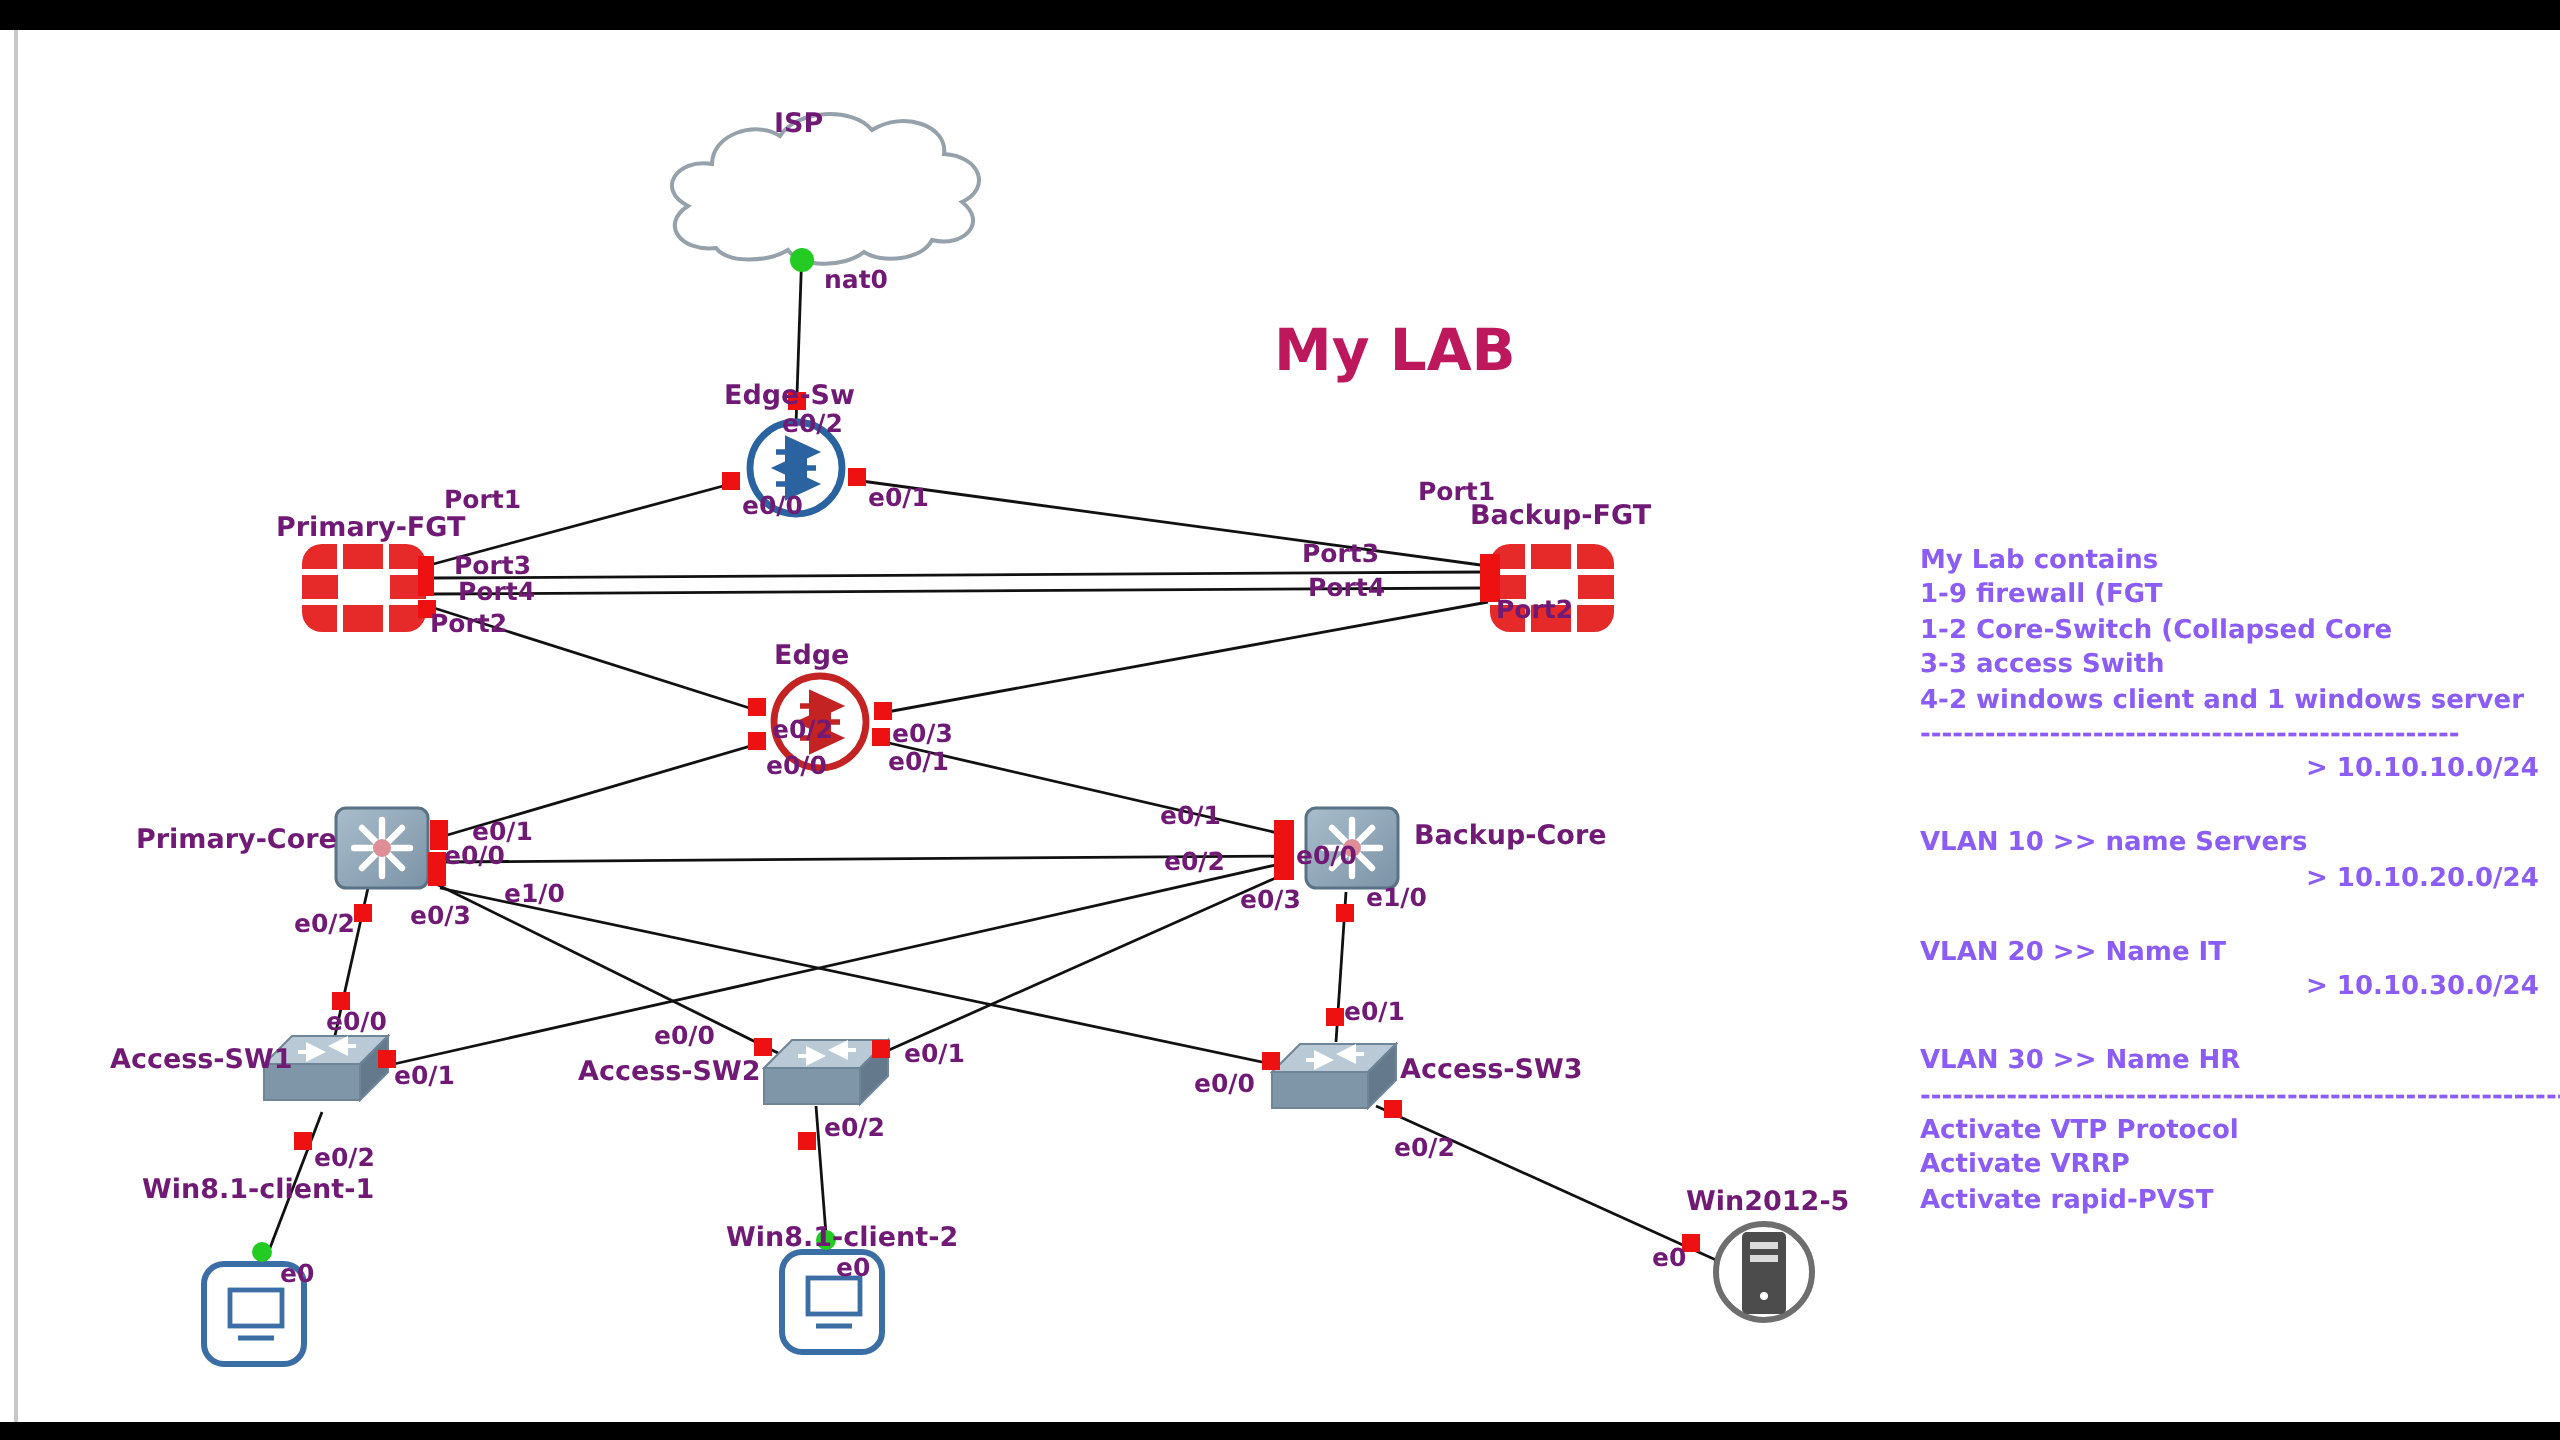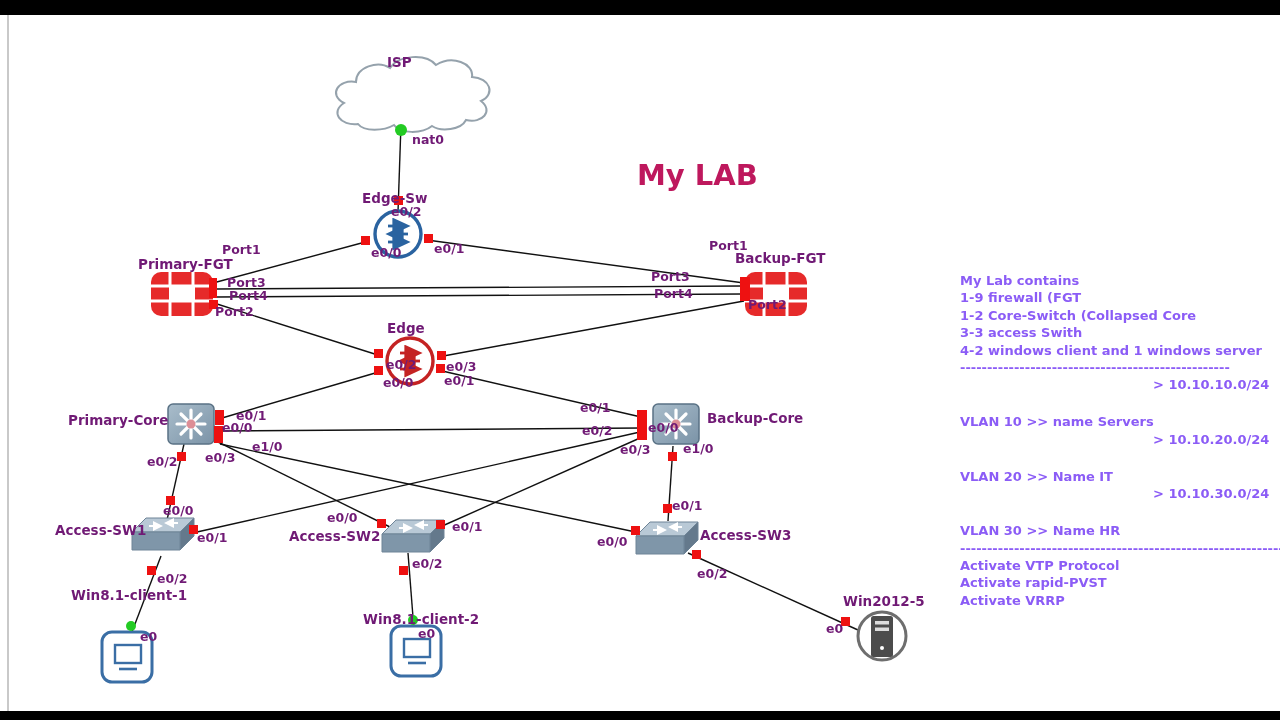--- a/index.html
+++ b/index.html
@@ -288,16 +288,16 @@
     <div class="vrow">
       <span class="vl">VLAN 20 &gt;&gt; Name IT</span>
       <span class="vr">&gt; 10.10.20.0/24</span>
     </div>
     <div class="vrow">
       <span class="vl">VLAN 30 &gt;&gt; Name HR</span>
       <span class="vr">&gt; 10.10.30.0/24</span>
     </div>
     <div class="sep">--------------------------------------------------------------</div>
     <div>Activate VTP Protocol</div>
+    <div>Activate VRRP</div>
     <div>Activate rapid-PVST</div>
-    <div>Activate VRRP</div>
   </div>
 </div>
 
 </body></html>

